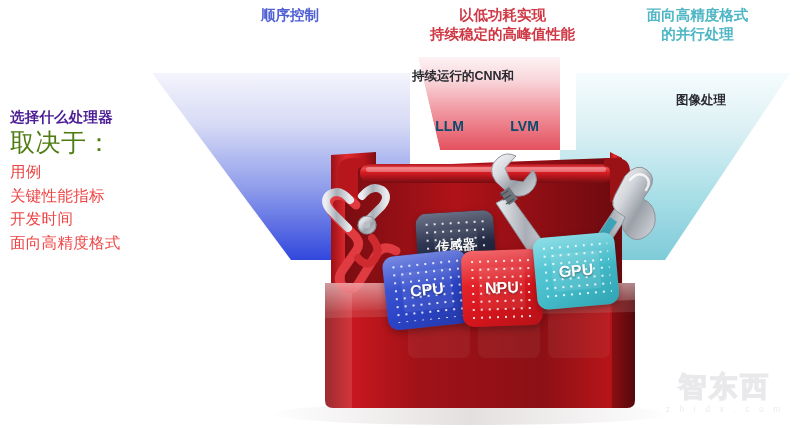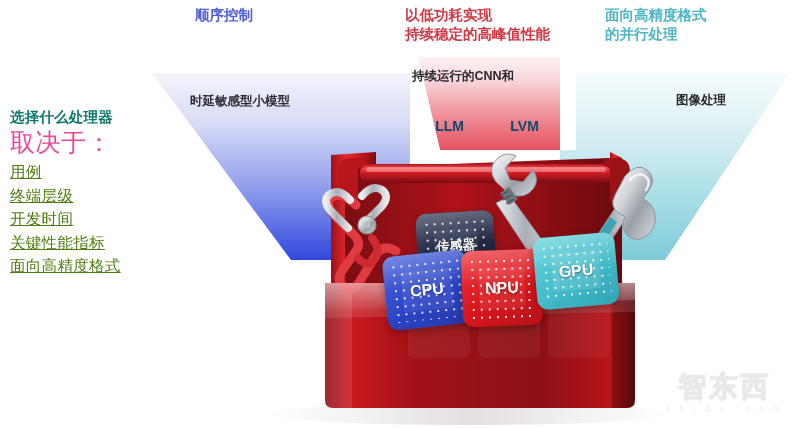--- a/index.html
+++ b/index.html
@@ -22,20 +22,21 @@
     top: 0;
     left: 0;
     width: 800px;
     height: 428px;
     pointer-events: none;
   }
 
   
   .cap {
     position: absolute;
+    text-align: center;
     line-height: 1.32;
     font-size: 14.5px;
     font-weight: 700;
     white-space: nowrap;
   }
   .cap .l { display: block; }
   #cap-left  { left: 195px; top: 6px;  width: 190px; color: #4f5fd4; }
   #cap-mid   { left: 405px; top: 6px;  width: 195px; color: #cf3844; }
   #cap-right { left: 605px; top: 6px;  width: 185px; color: #4eb6c4; }
 
@@ -59,41 +60,40 @@
   }
 
   
   #left-panel {
     position: absolute;
     left: 10px;
     top: 108px;
     width: 175px;
   }
   #lp-eyebrow {
-    color: #0f766e;
+    color: #4c1d95;
     font-size: 14.5px;
     font-weight: 600;
     letter-spacing: .2px;
     margin-bottom: 1px;
   }
   #lp-title {
-    color: #ec4899;
+    color: #4d7c0f;
     font-size: 25px;
     font-weight: 500;
     line-height: 1.12;
     margin-bottom: 4px;
     letter-spacing: .5px;
   }
   .lp-item {
-    color: #4d7c0f;
+    color: #ef4444;
     font-size: 15.5px;
     font-weight: 400;
     line-height: 1.52;
     letter-spacing: .3px;
-    text-decoration: underline;
   }
 
   
   #watermark {
     position: absolute;
     right: 16px;
     bottom: 14px;
     text-align: center;
     color: #e9e9ec;
     pointer-events: none;
@@ -359,39 +359,37 @@
   </div>
   <div class="cap" id="cap-right">
     <span class="l">面向高精度格式</span>
     <span class="l">的并行处理</span>
   </div>
   <div class="cap" id="cap-mid">
     <span class="l">以低功耗实现</span>
     <span class="l">持续稳定的高峰值性能</span>
   </div>
 
-  <div class="flabel" id="flab-left">时延敏感型小模型</div>
 
   <div class="flabel" id="flab-mid">
     <span class="l">持续运行的CNN和</span><br>
   </div>
   <div id="flab-mid-sub">
     <span>LLM</span>
     <span>LVM</span>
   </div>
 
   <div class="flabel" id="flab-right">图像处理</div>
 
   <div id="left-panel">
     <div id="lp-eyebrow">选择什么处理器</div>
     <div id="lp-title">取决于：</div>
     <div class="lp-item">用例</div>
-    <div class="lp-item">终端层级</div>
+    <div class="lp-item">关键性能指标</div>
     <div class="lp-item">开发时间</div>
-    <div class="lp-item">关键性能指标</div>
     <div class="lp-item">面向高精度格式</div>
   </div>
 
   <div id="watermark">
     <div id="wm-logo">智东西</div>
     <div id="wm-domain">z h i d x . c o m</div>
   </div>
 
 </div>
 

